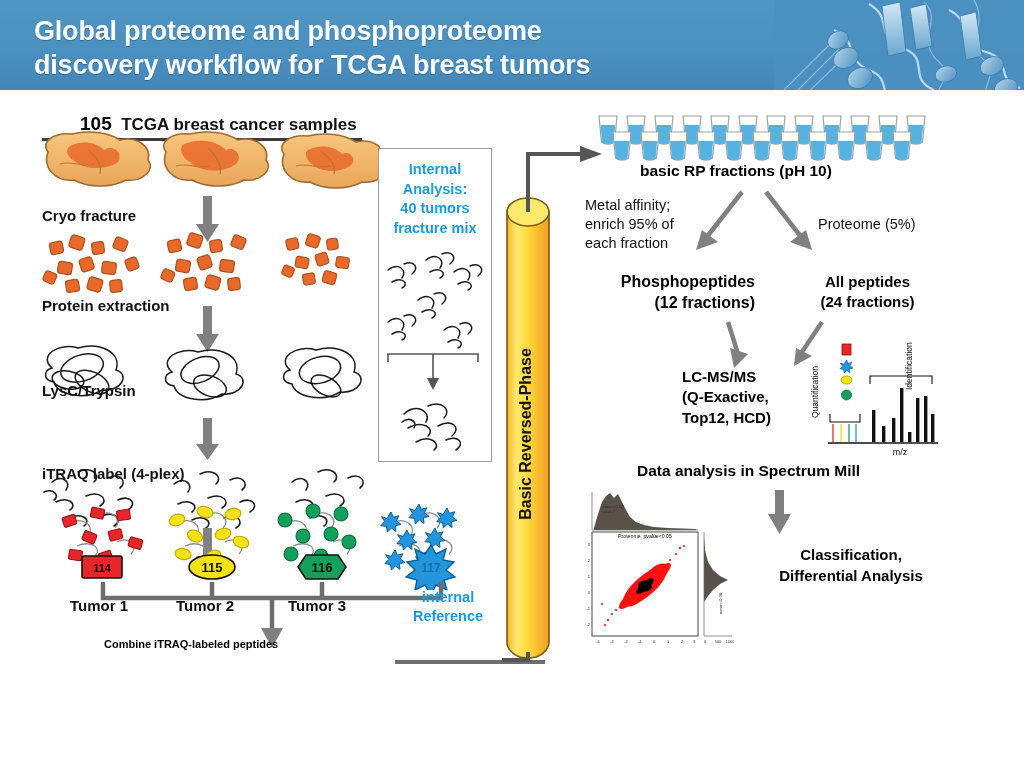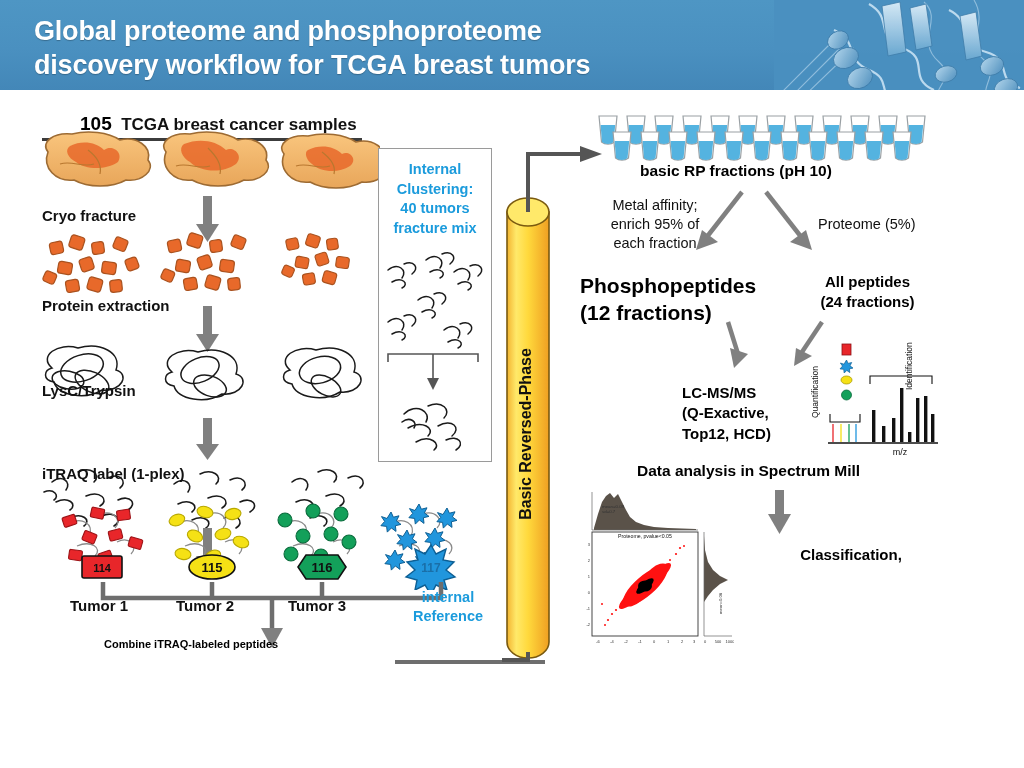--- a/index.html
+++ b/index.html
@@ -61,25 +61,25 @@
     left:503px; top:96px; width:46px; height:472px;
   }
   #brp-label {
     position:absolute; left:50%; top:50%;
     transform:translate(-50%,-50%) rotate(-90deg);
     white-space:nowrap; font-size:16px; font-weight:bold; color:#111;
   }
 
   
   #rp-frac-label { left:640px; top:60px; font-size:15.5px; font-weight:bold; white-space:nowrap;}
-  #metal-affinity { left:585px; top:94px; width:140px; font-size:14.5px; font-weight:normal; color:#111; line-height:1.32;text-align:center;}
+  #metal-affinity { left:585px; top:94px; width:140px; font-size:14.5px; font-weight:normal; color:#111; line-height:1.32;}
   #proteome-5 { left:818px; top:114px; font-size:14.5px; font-weight:normal; color:#111; white-space:nowrap;}
-  #phospho-label { left:580px; top:170px; width:175px; text-align:left; font-size:21px; font-weight:bold; line-height:1.3;}
+  #phospho-label { left:580px; top:170px; width:175px; text-align:right; font-size:16px; font-weight:bold; line-height:1.3;}
   #allpep-label { left:790px; top:170px; width:155px; text-align:center; font-size:15px; font-weight:bold; line-height:1.3;}
-  #lcms-label { left:682px; top:265px; width:125px; font-size:15px; font-weight:bold; line-height:1.35;margin-top:16px;}
+  #lcms-label { left:682px; top:265px; width:125px; font-size:15px; font-weight:bold; line-height:1.35;}
   #spectrummill-label { left:637px; top:360px; font-size:15.5px; font-weight:bold; white-space:nowrap;}
   #clustering-label { left:756px; top:443px; width:190px; text-align:center; font-size:15px; font-weight:bold; line-height:1.38;}
 
   
   .tumor-label { font-size:15px; font-weight:bold; color:#111; }
   #iref-bottom { left:398px; top:486px; width:100px; text-align:center; font-size:14.5px; font-weight:bold; color:#1b9bdc; line-height:1.3;}
   #combine-label { left:104px; top:536px; font-size:11px; font-weight:bold; white-space:nowrap;}
 
   
   .tag-num { font-size:11px; font-weight:bold; fill:#111; }
@@ -284,21 +284,21 @@
 
     <g fill="#808080">
       <rect x="173" y="398" width="9" height="30"></rect>
       <polygon points="166,426 189,426 177.5,444"></polygon>
     </g>
   </svg>
 
   <div class="abs step-label" style="left:42px; top:105px;">Cryo fracture</div>
   <div class="abs step-label" style="left:42px; top:195px;">Protein extraction</div>
   <div class="abs step-label" style="left:42px; top:280px;">LysC/Trypsin</div>
-  <div class="abs step-label" style="left:42px; top:363px;">iTRAQ label (1-plex)</div>
+  <div class="abs step-label" style="left:42px; top:363px;">iTRAQ label (4-plex)</div>
 
   <svg class="abs" style="left:55px; top:392px; width:420px; height:100px;" viewBox="0 0 420 100">
 
     <g stroke="#8a8a8a" stroke-width="1.3" fill="none">
       <path d="M14 30 C26 22 40 30 34 42"></path>
         <path d="M46 20 C58 16 68 26 60 34"></path>
       <path d="M22 52 C36 46 48 54 40 62"></path>
         <path d="M62 48 C74 42 84 52 76 60"></path>
     </g>
     <g fill="#e8262a" stroke="#9b1216" stroke-width="1.1">
@@ -404,21 +404,21 @@
   <div class="abs tumor-label" style="left:288px; top:495px;">Tumor 3</div>
   <div class="abs" id="iref-bottom">
     <div>internal</div>
     <div>Reference</div>
   </div>
   <div class="abs" id="combine-label">Combine iTRAQ-labeled peptides</div>
 
   <div class="abs" id="iref-box"></div>
   <div class="abs" id="iref-title">
     <div>Internal</div>
-    <div>Clustering:</div>
+    <div>Analysis:</div>
     <div>40 tumors</div>
     <div>fracture mix</div>
   </div>
   <svg class="abs" style="left:382px; top:148px; width:106px; height:208px;" viewBox="0 0 106 208">
     <g fill="none" stroke="#1a1a1a" stroke-width="1.5" stroke-linecap="round">
       <g transform="translate(6,10)">
           <path d="M0 10 C10 2 20 10 14 18"></path>
           <path d="M16 4 C26 0 32 8 24 14"></path>
           <path d="M4 22 C14 16 22 24 14 28"></path>
         </g>
@@ -606,20 +606,21 @@
 
   <div class="abs" id="spectrummill-label">Data analysis in Spectrum Mill</div>
 
   <svg class="abs" style="left:760px; top:388px; width:40px; height:46px;" viewBox="0 0 40 46">
     <rect x="15" y="0" width="9" height="26" fill="#808080"></rect>
     <polygon points="8,24 31,24 19.5,44" fill="#808080"></polygon>
   </svg>
 
   <div class="abs" id="clustering-label">
     <div>Classification,</div>
+    <div>Differential Analysis</div>
   </div>
 
   <svg class="abs" style="left:572px; top:382px; width:162px; height:178px;" viewBox="0 0 162 178">
     <rect width="162" height="178" fill="#fff"></rect>
 
     <g fill="#5a5249">
       <path d="M22 44 L26 30 L30 18 L34 12 L38 9 L42 14 L46 10 L50 18 L54 26 L58 33 L64 38
                L72 41 L82 43 L96 44 L110 44.5 L124 45 L124 46 L22 46 Z"></path>
     </g>
     <g stroke="#666" stroke-width=".7" fill="none">

